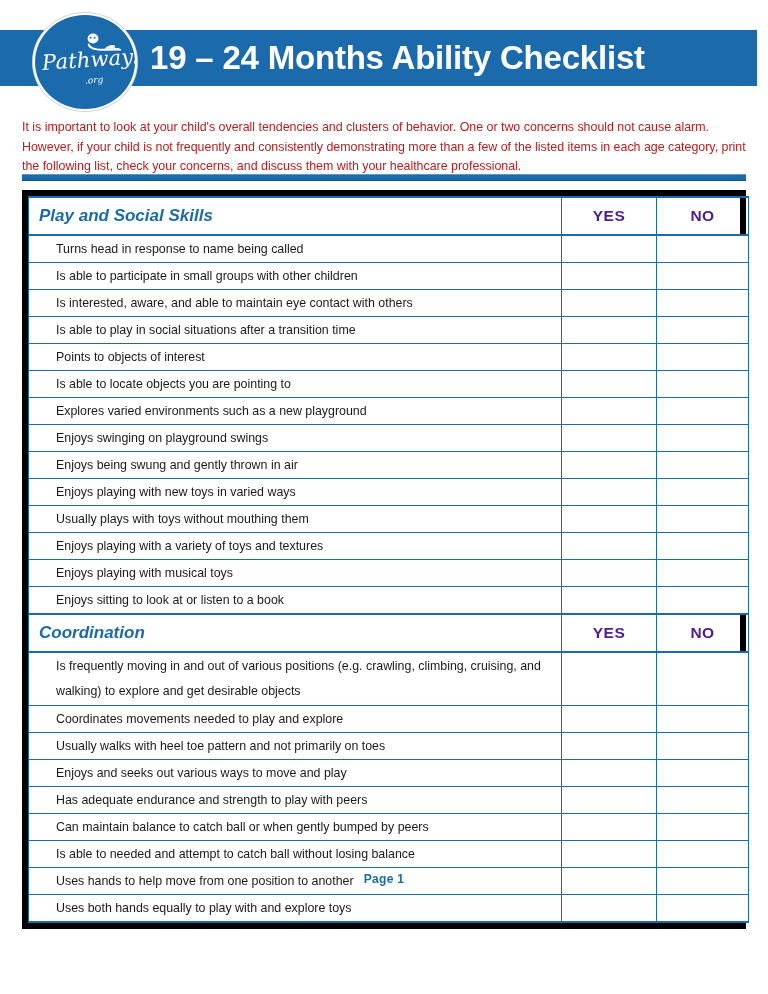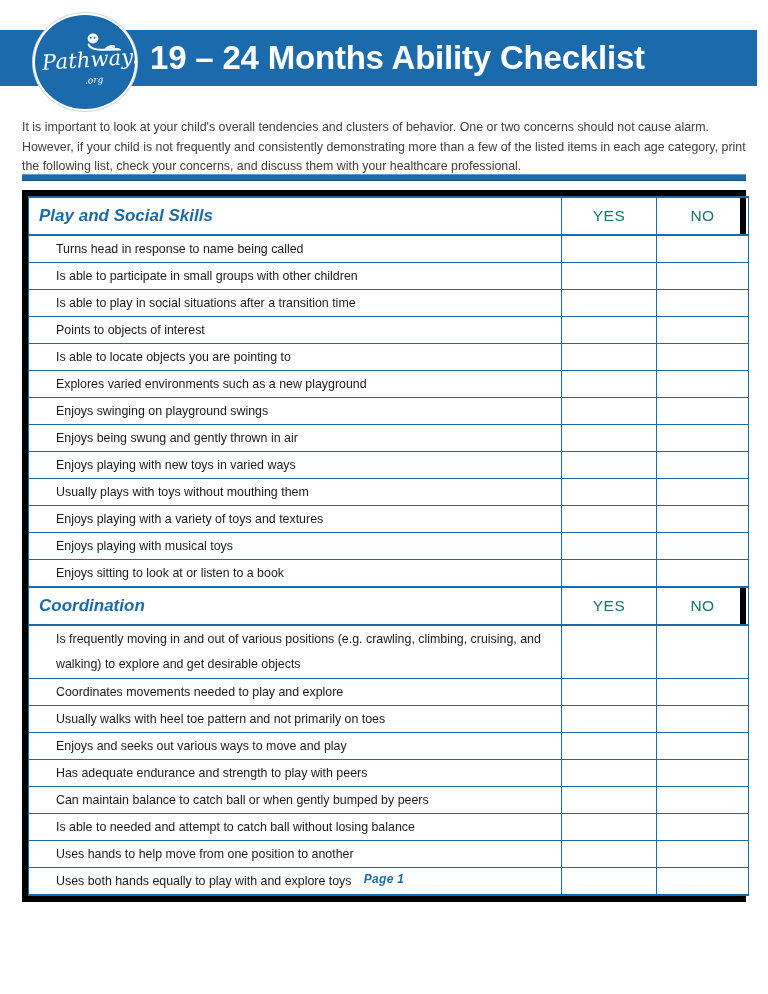--- a/index.html
+++ b/index.html
@@ -88,21 +88,21 @@
     width: 42px;
     height: 20px;
   }
 
   
   .intro {
     position: absolute;
     left: 22px;
     top: 118px;
     width: 726px;
-    color: #404040;
+    color: #b91c1c;
     font-size: 12.4px;
     line-height: 19.5px;
     text-align: left;
   }
   .rule {
     position: absolute;
     left: 22px;
     top: 174px;
     width: 724px;
     height: 7px;
@@ -140,23 +140,23 @@
   }
   tr.section-row > td.sec-title {
     padding-left: 10px;
     color: #1b6aab;
     font-size: 17px;
     font-weight: bold;
     font-style: italic;
   }
   tr.section-row > td.col-head {
     text-align: center;
-    color: #0f766e;
+    color: #4c1d95;
     font-size: 15.5px;
-    font-weight: normal;
+    font-weight: bold;
     letter-spacing: 0.5px;
   }
 
   tr.item-row > td {
     border: 1px solid #1b6aab;
     height: 24px;
     vertical-align: middle;
   }
   tr.item-row > td.item-label {
     padding-left: 27px;
@@ -182,21 +182,20 @@
   
   .footer {
     position: absolute;
     left: 0;
     top: 872px;
     width: 768px;
     text-align: center;
     color: #1b6aab;
     font-size: 12px;
     font-weight: bold;
-    font-style: italic;
     letter-spacing: 0.3px;
   }
 </style>
 </head>
 <body>
 
 <div class="header">
   <div class="header-bar"></div>
   <div class="header-title">19 – 24 Months Ability Checklist</div>
 
@@ -235,20 +234,25 @@
           <td class="item-label">Turns head in response to name being called</td>
           <td class="checkbox-cell"></td>
           <td class="checkbox-cell"></td>
         </tr>
         <tr class="item-row">
           <td class="item-label">Is able to participate in small groups with other children</td>
           <td class="checkbox-cell"></td>
           <td class="checkbox-cell"></td>
         </tr>
         <tr class="item-row">
+          <td class="item-label">Is interested, aware, and able to maintain eye contact with others</td>
+          <td class="checkbox-cell"></td>
+          <td class="checkbox-cell"></td>
+        </tr>
+        <tr class="item-row">
           <td class="item-label">Is able to play in social situations after a transition time</td>
           <td class="checkbox-cell"></td>
           <td class="checkbox-cell"></td>
         </tr>
         <tr class="item-row">
           <td class="item-label">Points to objects of interest</td>
           <td class="checkbox-cell"></td>
           <td class="checkbox-cell"></td>
         </tr>
         <tr class="item-row">

